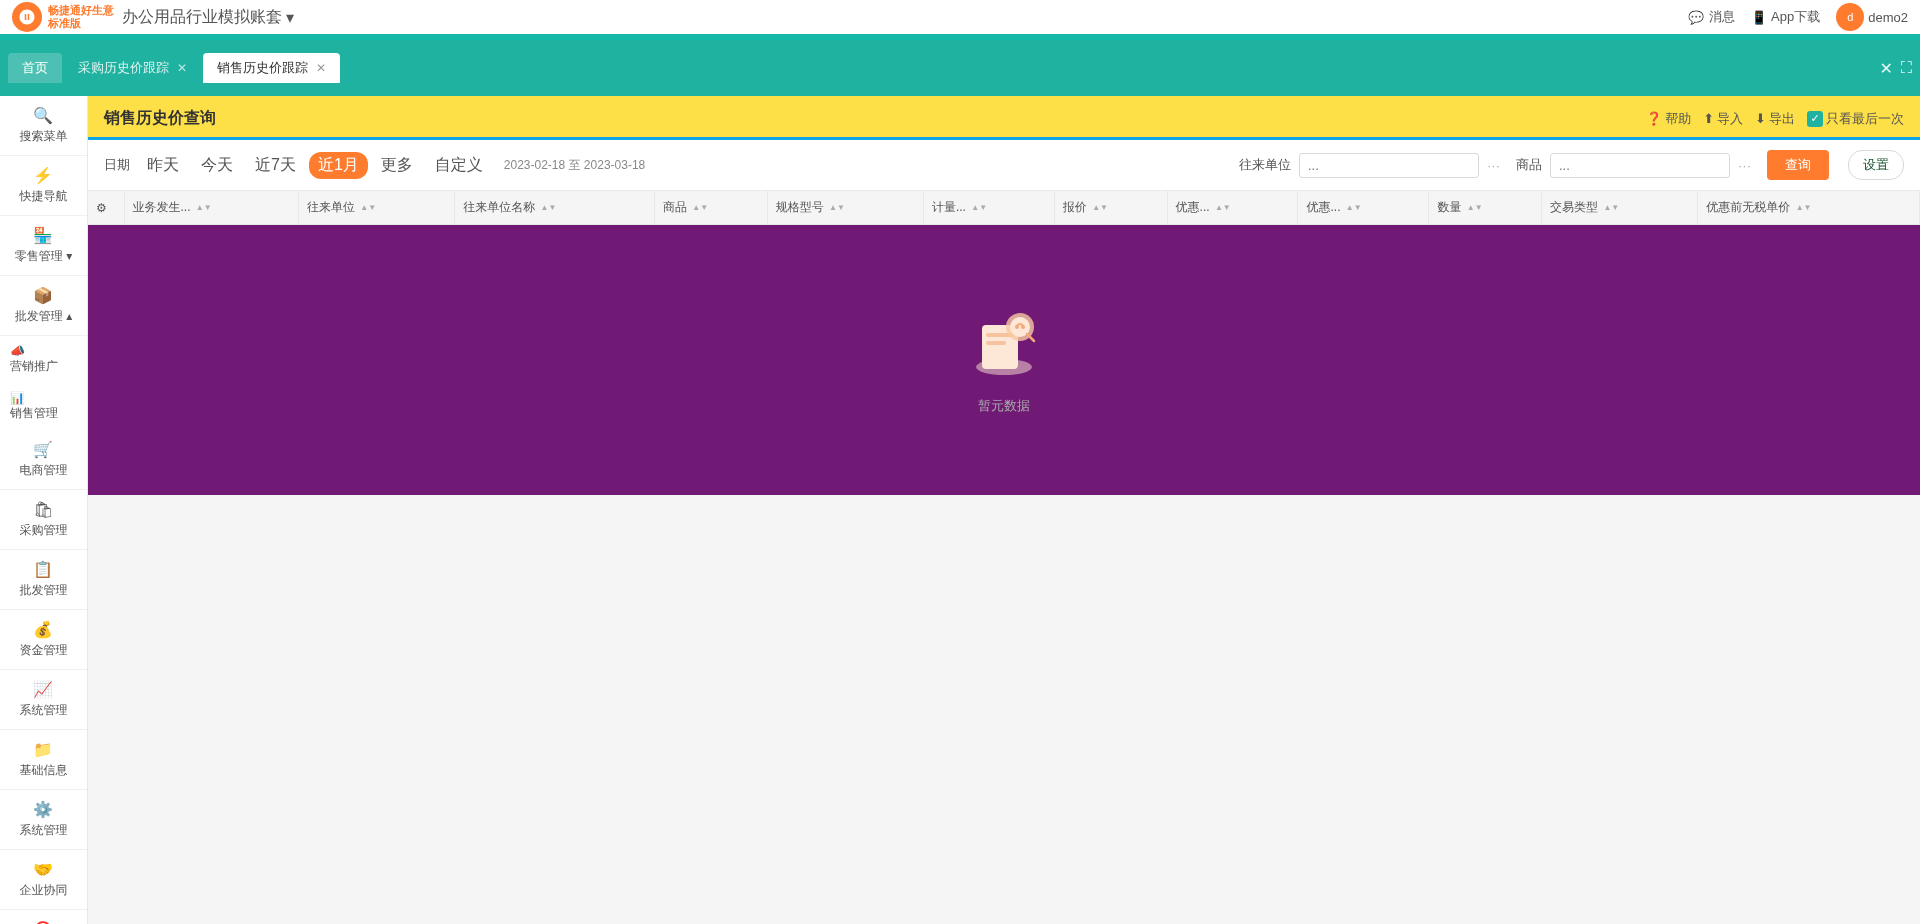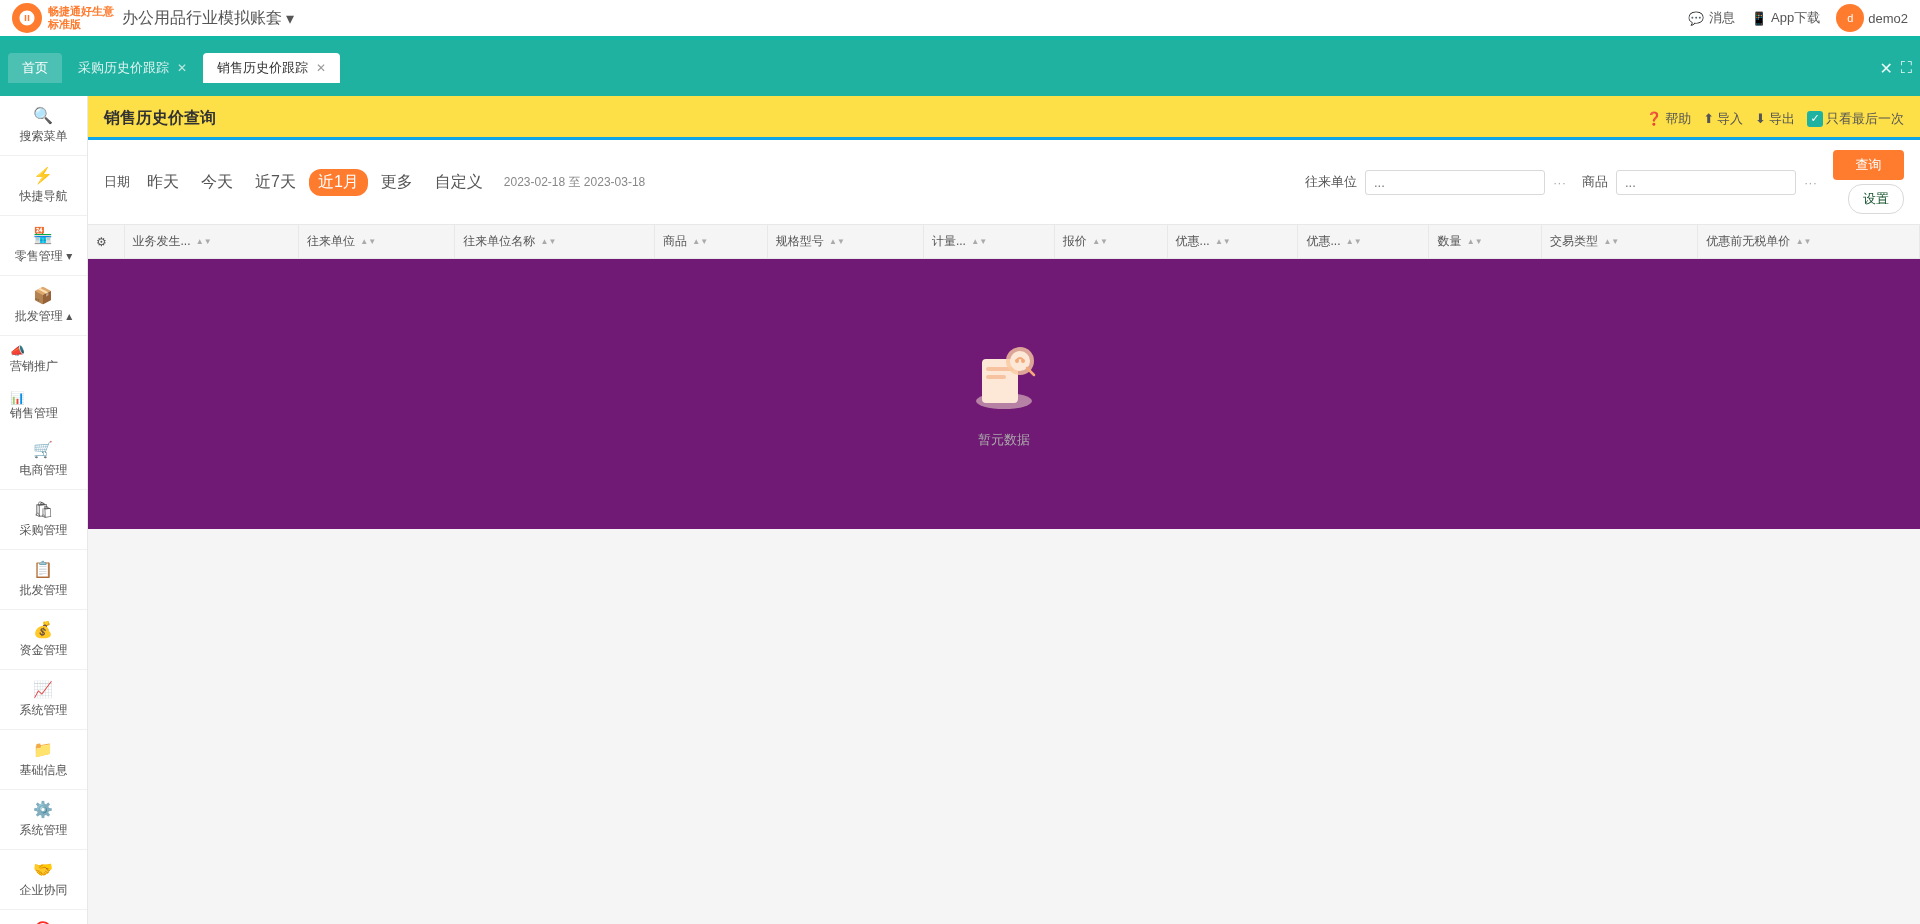--- a/index.html
+++ b/index.html
@@ -2,21 +2,21 @@
 <html><head>
   <meta charset="utf-8">
   <style>
     * { box-sizing: border-box; margin: 0; padding: 0; }
     body { font-family: 'Microsoft YaHei', Arial, sans-serif; font-size: 13px; background: #f5f5f5; color: #333; overflow: hidden; }
 
     
     .top-header {
       display: flex; align-items: center; justify-content: space-between;
       background: #fff; height: 40px; padding: 0 12px;
-      border-bottom: 4px solid #14b8a6; position: relative; z-index: 10;
+      border-bottom: 6px solid #14b8a6; position: relative; z-index: 10;
     }
     .top-header-left { display: flex; align-items: center; gap: 8px; }
     .logo-area { display: flex; align-items: center; gap: 6px; }
     .logo-icon { width: 30px; height: 30px; background: #ff7b2e; border-radius: 50%; display: flex; align-items: center; justify-content: center; }
     .logo-icon svg { width: 18px; height: 18px; fill: #fff; }
     .logo-text { font-size: 11px; color: #ff7b2e; line-height: 1.2; font-weight: bold; }
     .app-selector { display: flex; align-items: center; gap: 4px; color: #555; font-size: 16px; cursor: pointer; }
     .top-header-right { display: flex; align-items: center; gap: 16px; color: #555; font-size: 13px; }
     .header-btn { display: flex; align-items: center; gap: 4px; cursor: pointer; }
     .avatar { width: 28px; height: 28px; border-radius: 50%; background: #ff7b2e; display: flex; align-items: center; justify-content: center; color: #fff; font-size: 11px; }
@@ -103,21 +103,21 @@
     .filter-dots { color: #aaa; cursor: pointer; }
     .filter-group { display: flex; align-items: center; gap: 8px; }
     .search-btn {
       background: #ff7b2e; color: #fff; border: none; border-radius: 4px;
       padding: 6px 18px; cursor: pointer; font-size: 13px;
     }
     .setting-btn {
       background: #fff; color: #14532d; border: 1px solid #d9d9d9; border-radius: 14px;
       padding: 5px 14px; cursor: pointer; font-size: 13px; margin-left: 15px;
     }
-    .action-btns { display: flex; flex-direction: column; gap: 4px; }
+    .action-btns { display: flex; flex-direction: row; gap: 4px; }
 
     
     .table-container { background: #fff; margin: 0; }
     .data-table { width: 100%; border-collapse: collapse; }
     .data-table th {
       background: #f5f5f5; border-bottom: 1px solid #e8e8e8;
       padding: 8px 8px; font-size: 12px; font-weight: normal; color: #555;
       text-align: left; white-space: nowrap;
       border-right: 1px solid #e8e8e8;
       position: relative;

